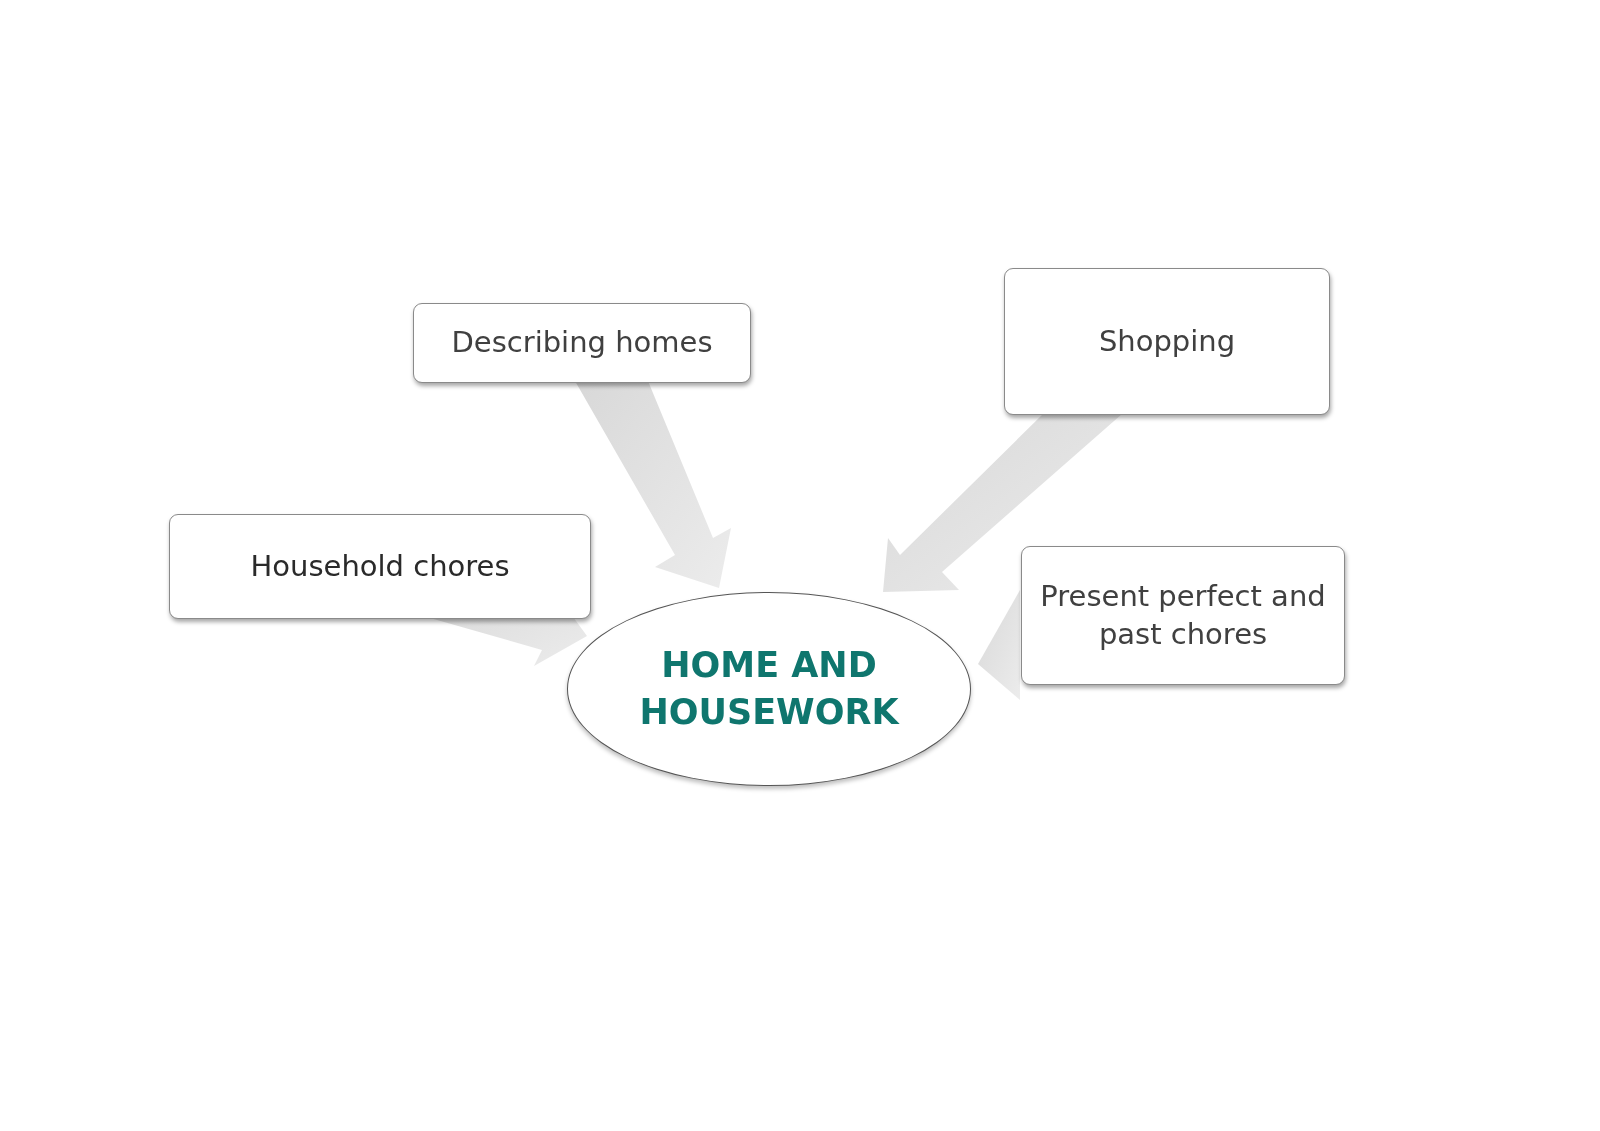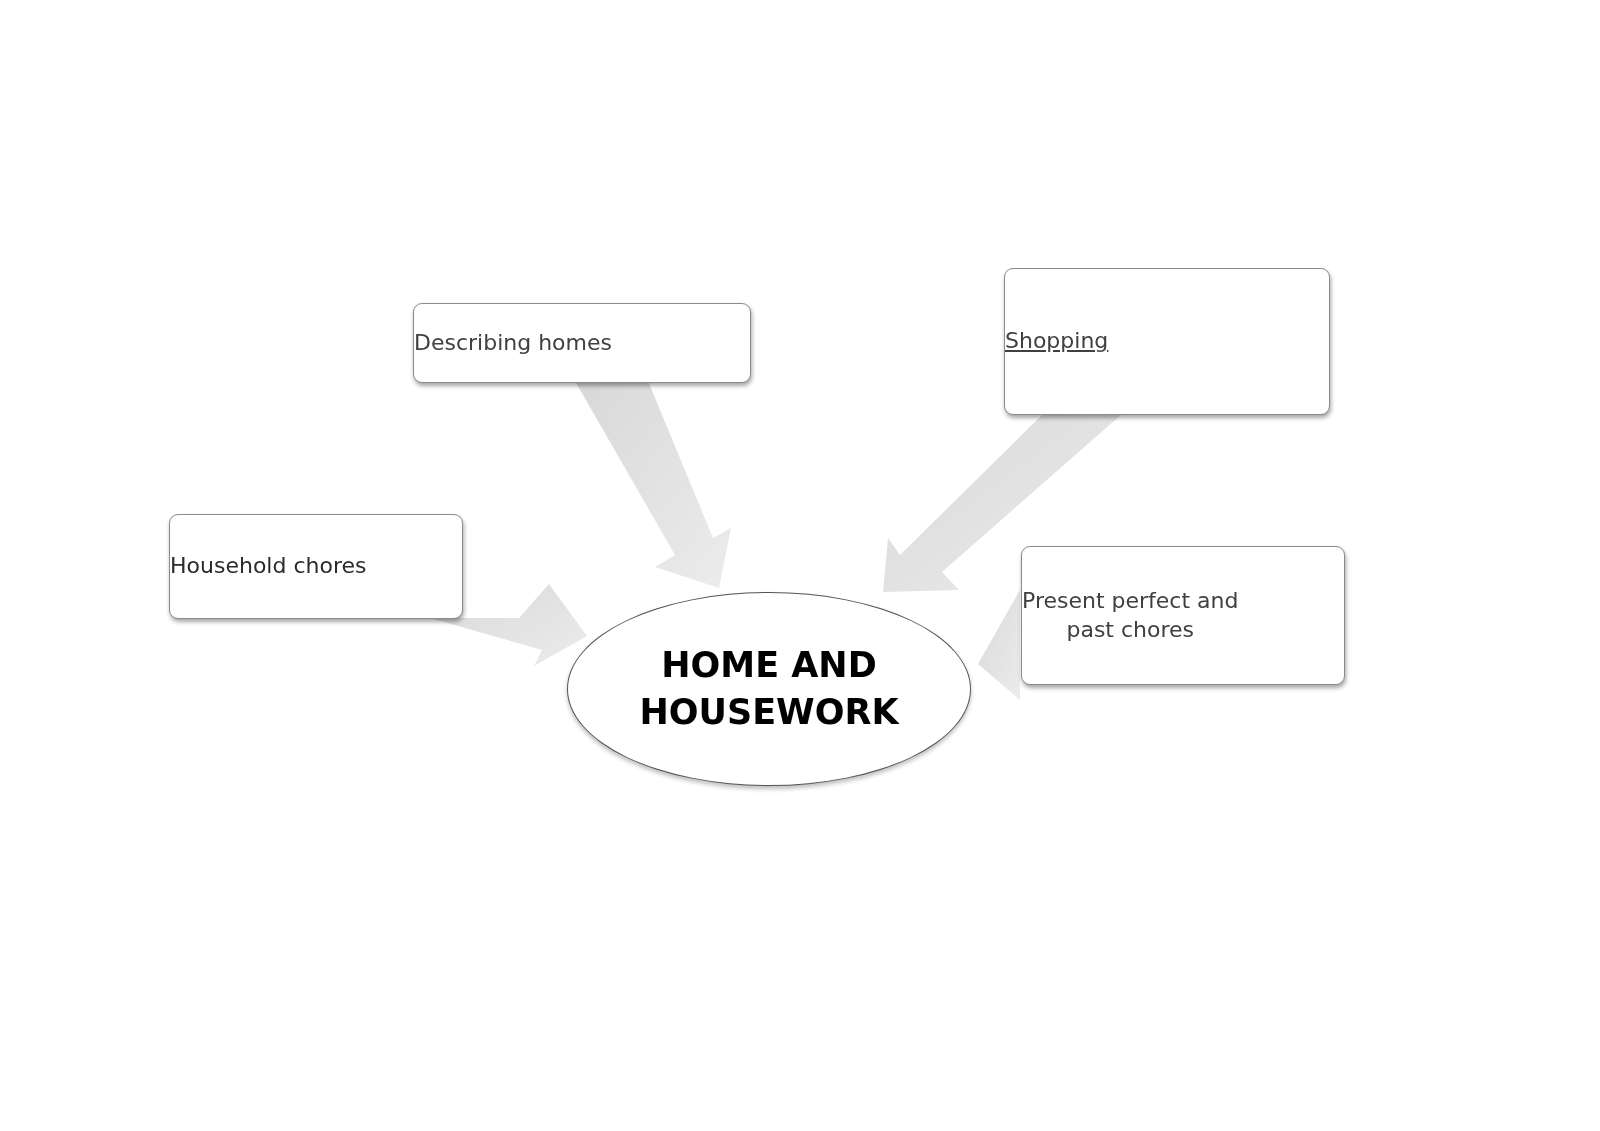--- a/index.html
+++ b/index.html
@@ -3,32 +3,32 @@
   <meta charset="utf-8">
   <style>
     html, body { margin: 0; padding: 0; background: #ffffff; }
     body { width: 1600px; height: 1131px; position: relative; overflow: hidden;
            font-family: "DejaVu Sans", "Liberation Sans", sans-serif; }
     .arrows { position: absolute; left: 0; top: 0; width: 1600px; height: 1131px; }
     .box {
       position: absolute; box-sizing: border-box;
       background: #ffffff; border: 1px solid #8a8a8a; border-radius: 9px;
       box-shadow: 1px 3px 4px rgba(0,0,0,0.35);
-      display: flex; align-items: center; justify-content: flex-start; text-align: center;
-      color: #404040; font-size: 22px; line-height: 1.3;
+      display: flex; align-items: center; justify-content: center; text-align: center;
+      color: #404040; font-size: 29px; line-height: 1.3;
     }
     .box span { display: block; }
     .ellipse {
       position: absolute; box-sizing: border-box;
       left: 567px; top: 592px; width: 404px; height: 194px;
       border: 1.5px solid #555; border-radius: 50%;
       background: #ffffff;
       box-shadow: 0 3px 4px rgba(0,0,0,0.25);
       display: flex; align-items: center; justify-content: flex-end; text-align: center;
-      color: #000000; font-weight: bold; font-size: 35px; line-height: 1.35;
+      color: #0f766e; font-weight: bold; font-size: 35px; line-height: 1.35;
     }
   </style>
 </head>
 <body>
 
 <svg class="arrows" viewBox="0 0 1600 1131">
   <defs>
     <linearGradient id="ag" x1="0" y1="0" x2="1" y2="1">
       <stop offset="0" stop-color="#d8d8d8"></stop>
       <stop offset="1" stop-color="#ececec"></stop>
@@ -37,29 +37,29 @@
 
   <polygon fill="url(#ag)" points="575,381 648,381 713,538 731,528 719,588 655,567 675,555"></polygon>
 
   <polygon fill="url(#ag)" points="1043,414 1122,414 942,572 959,590 883,592 888,538 900,555"></polygon>
 
   <polygon fill="url(#ag)" points="430,618 519,618 549,584 587,636 534,666 542,650"></polygon>
 
   <polygon fill="url(#ag)" points="1020,590 1020,700 978,664"></polygon>
 </svg>
 
-<div class="box" style="left:169px; top:514px; width:294px; height:105px; color:#2a2a2a;">
+<div class="box" style="left:169px; top:514px; width:422px; height:105px; color:#2a2a2a;">
   <span>Household chores</span>
 </div>
 
 <div class="box" style="left:413px; top:303px; width:338px; height:80px;">
   <span>Describing homes</span>
 </div>
 
-<div class="box" style="left:1004px; top:268px; width:326px; height:147px;text-decoration:underline;">
+<div class="box" style="left:1004px; top:268px; width:326px; height:147px;">
   <span>Shopping</span>
 </div>
 
 <div class="box" style="left:1021px; top:546px; width:324px; height:139px;">
   <div>
     <span>Present perfect and</span>
     <span>past chores</span>
   </div>
 </div>
 

